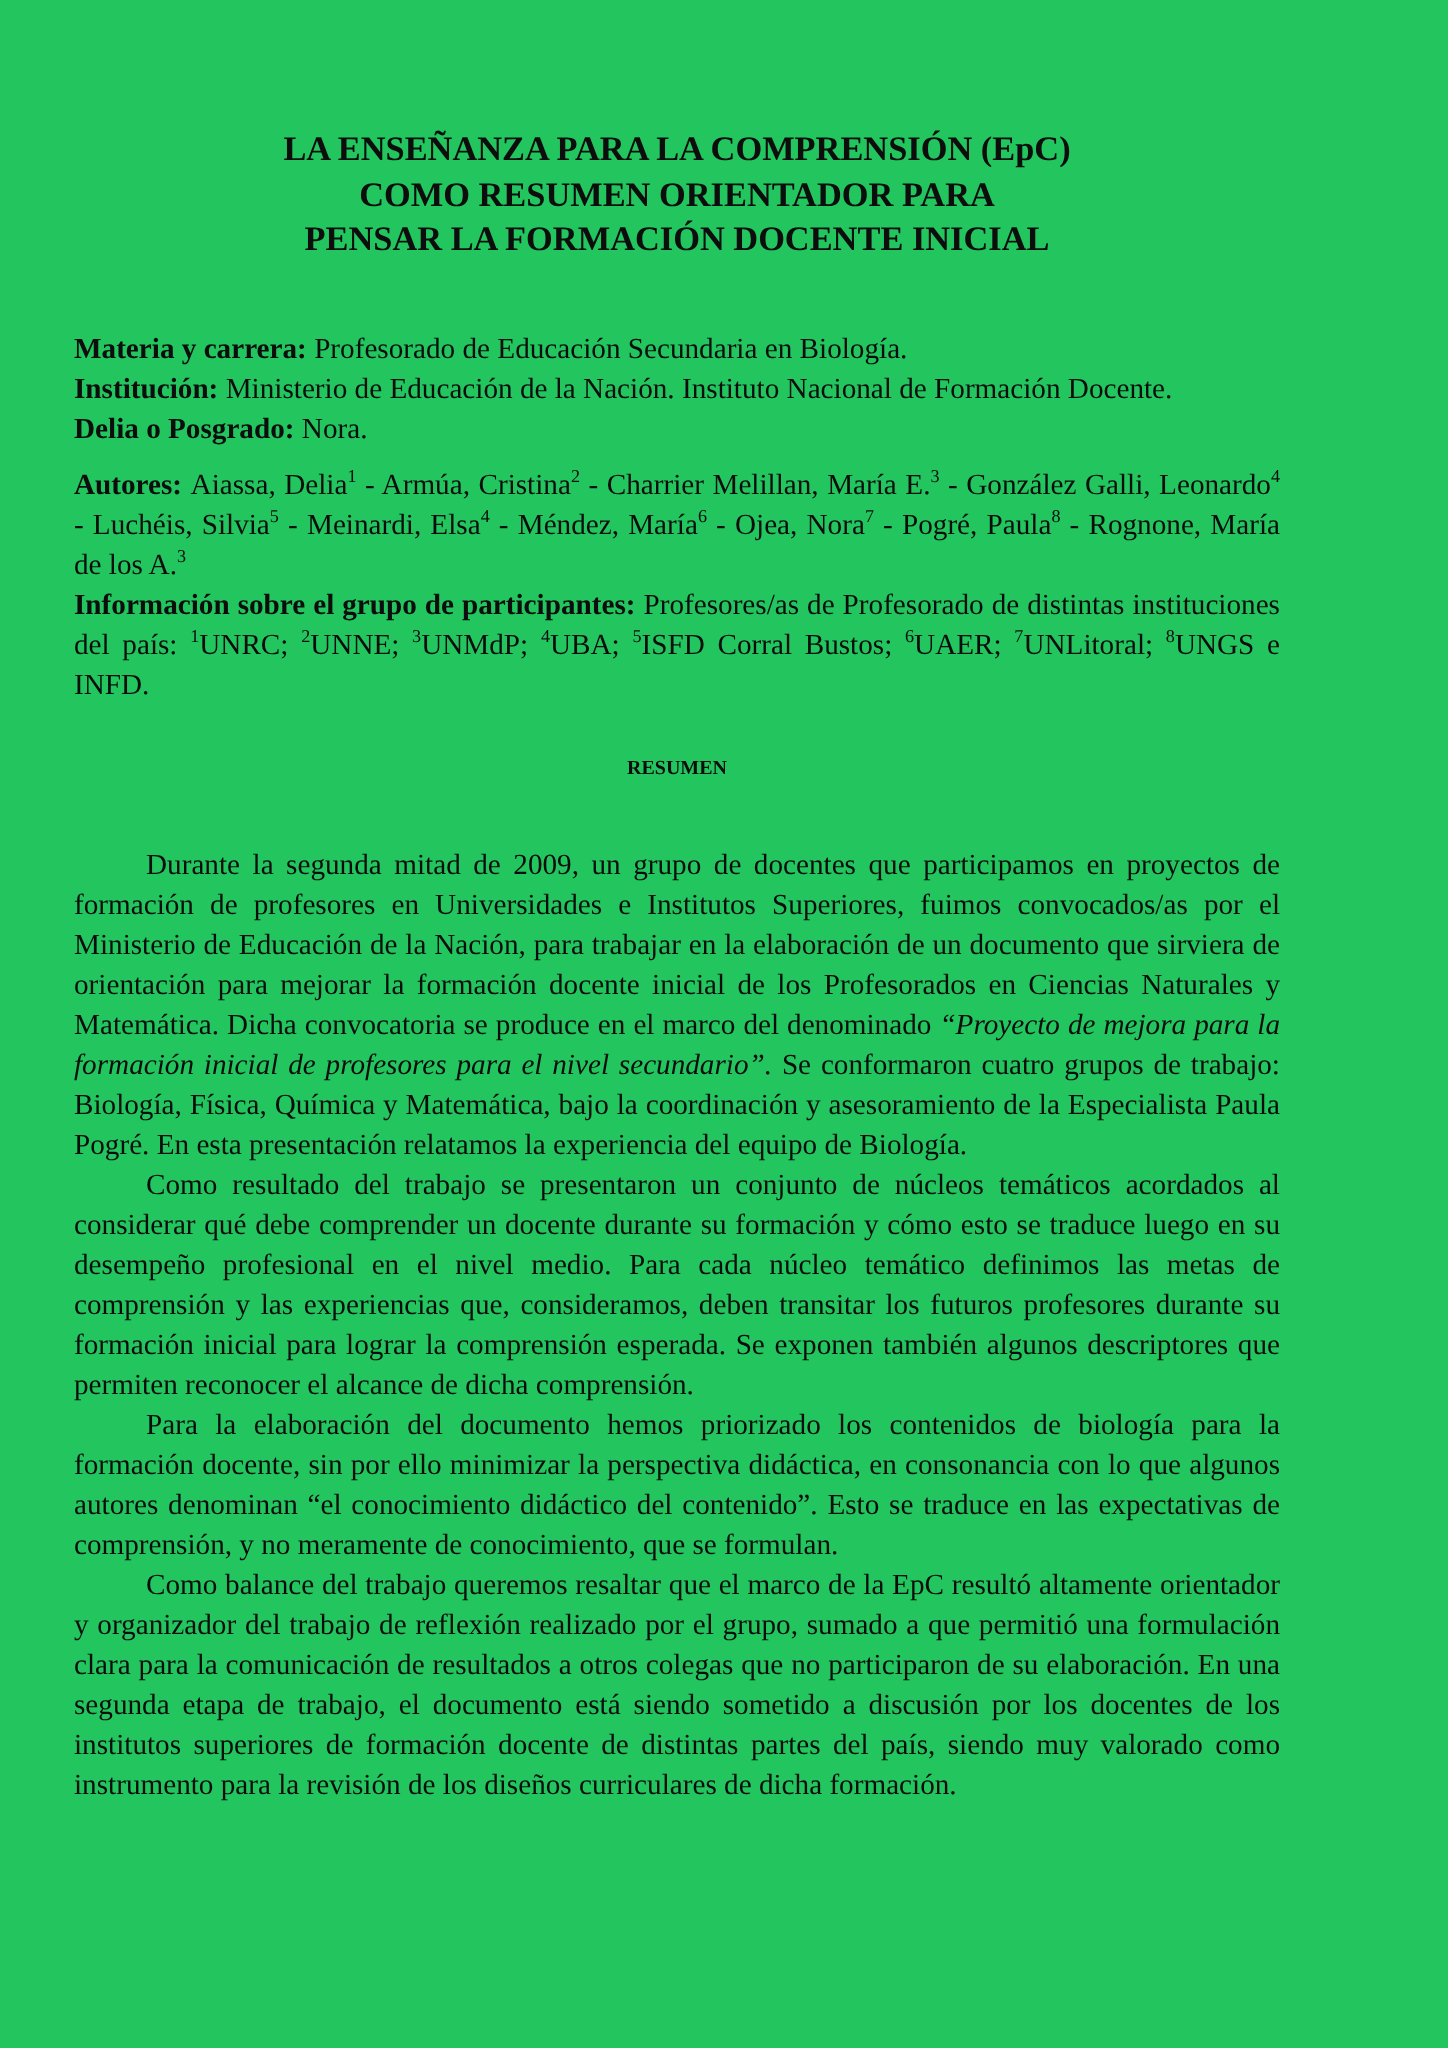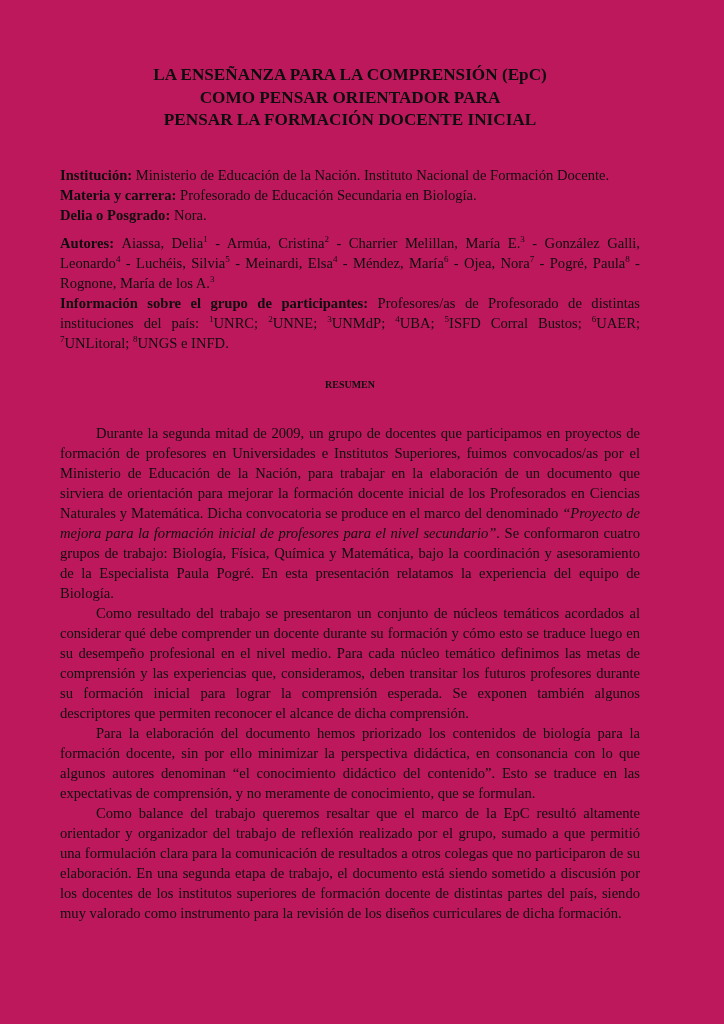--- a/index.html
+++ b/index.html
@@ -5,26 +5,26 @@
   html, body {
     margin: 0;
     padding: 0;
     background: #ffffff;
   }
   .page {
     position: relative;
     width: 724px;
     height: 1024px;
     box-sizing: border-box;
-    background: #be185d;
+    background: #22c55e;
     color: #0d0d0d;
     font-family: "Liberation Serif", "DejaVu Serif", serif;
     font-size: 14.6px;
     line-height: 20px;
-    padding: 64px 84px 40px 60px;
+    padding: 64px 84px 40px 37px;
     overflow: hidden;
   }
   .doc-title {
     text-align: center;
     font-weight: bold;
     font-size: 17.2px;
     line-height: 22.5px;
     margin: 0 0 33px 0;
   }
   .meta-block {
@@ -54,27 +54,27 @@
     vertical-align: super;
   }
 </style>
 </head>
 <body>
 
 <div class="page">
 
   <h1 class="doc-title">
     <div>LA ENSEÑANZA PARA LA COMPRENSIÓN (EpC)</div>
-    <div>COMO PENSAR ORIENTADOR PARA</div>
+    <div>COMO RESUMEN ORIENTADOR PARA</div>
     <div>PENSAR LA FORMACIÓN DOCENTE INICIAL</div>
   </h1>
 
   <div class="meta-block">
+    <p class="justify"><span class="b">Materia y carrera: </span><span>Profesorado de Educación Secundaria en Biología.</span></p>
     <p class="justify"><span class="b">Institución: </span><span>Ministerio de Educación de la Nación. Instituto Nacional de Formación Docente.</span></p>
-    <p class="justify"><span class="b">Materia y carrera: </span><span>Profesorado de Educación Secundaria en Biología.</span></p>
     <p class="justify"><span class="b">Delia o Posgrado: </span><span>Nora.</span></p>
   </div>
 
   <div class="info-block">
     <p class="justify"><span class="b">Autores: </span><span>Aiassa, Delia</span><sup>1</sup><span> - Armúa, Cristina</span><sup>2</sup><span> - Charrier Melillan, María E.</span><sup>3</sup><span> - González Galli, Leonardo</span><sup>4</sup><span> - Luchéis, Silvia</span><sup>5</sup><span> - Meinardi, Elsa</span><sup>4</sup><span> - Méndez, María</span><sup>6</sup><span> - Ojea, Nora</span><sup>7</sup><span> - Pogré, Paula</span><sup>8</sup><span> - Rognone, María de los A.</span><sup>3</sup></p>
     <p class="justify"><span class="b">Información sobre el grupo de participantes: </span><span>Profesores/as de Profesorado de distintas instituciones del país: </span><sup>1</sup><span>UNRC; </span><sup>2</sup><span>UNNE; </span><sup>3</sup><span>UNMdP; </span><sup>4</sup><span>UBA; </span><sup>5</sup><span>ISFD Corral Bustos; </span><sup>6</sup><span>UAER; </span><sup>7</sup><span>UNLitoral; </span><sup>8</sup><span>UNGS e INFD.</span></p>
   </div>
 
   <div class="resumen-heading">RESUMEN</div>
 

